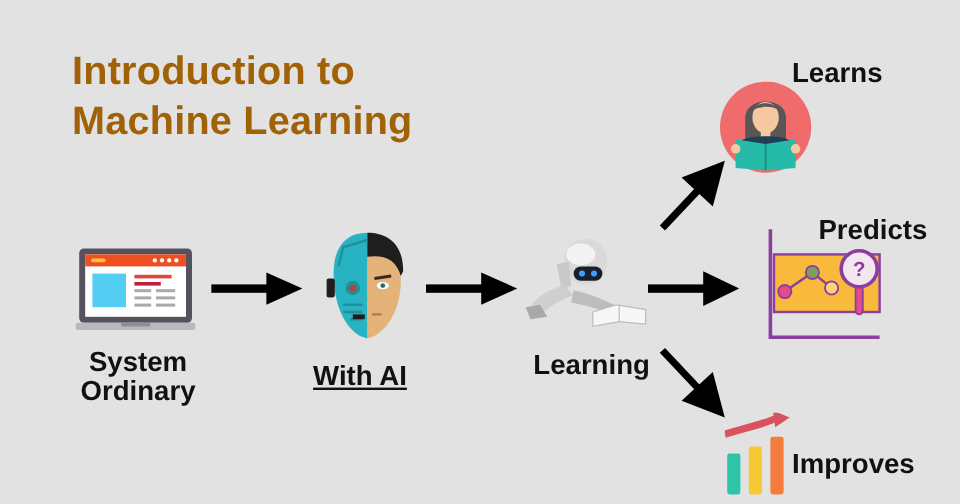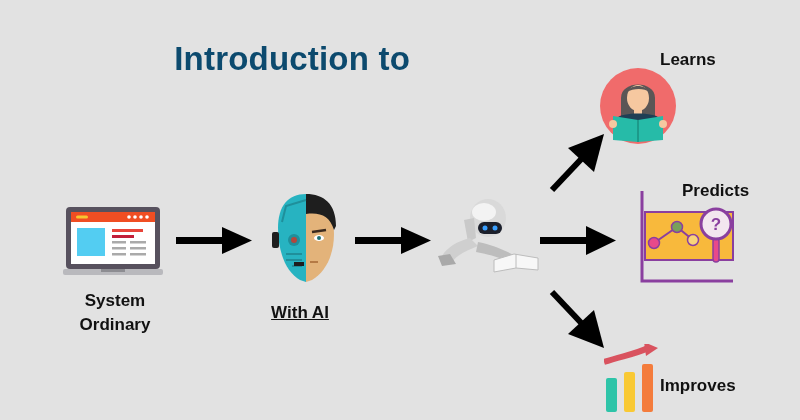--- a/index.html
+++ b/index.html
@@ -4,41 +4,42 @@
 <style>
   html, body { margin:0; padding:0; }
   body {
     width:800px; height:420px; overflow:hidden;
     background:#e2e2e2;
     font-family:"Liberation Sans", "DejaVu Sans", sans-serif;
     position:relative;
   }
   .abs { position:absolute; }
   .title {
-    left:60px; top:38px; width:350px; text-align:right;
-    font-weight:bold; font-size:33px; line-height:42px; color:#0c4a6e;
+    left:60px; top:38px; width:350px; text-align:left;
+    font-weight:bold; font-size:33px; line-height:42px; color:#a16207;
     letter-spacing:0.2px;
   }
   .label {
-    font-weight:bold; font-size:17px; line-height:24px; color:#111;
+    font-weight:bold; font-size:23px; line-height:24px; color:#111;
     text-align:center;
   }
   .lbl-ordinary { left:40px; top:289px; width:150px; }
   .lbl-withai { left:225px; top:301px; width:150px;text-decoration:underline; }
   .lbl-ml { left:418px; top:292px; width:150px; }
   .lbl-learns { left:660px; top:48px; text-align:left; }
   .lbl-predicts { left:682px; top:179px; text-align:center; }
   .lbl-improves { left:660px; top:374px; text-align:center; }
   svg { display:block; }
 </style>
 </head>
 <body>
 
 <div class="abs title">
   <div>Introduction to</div>
+  <div>Machine Learning</div>
 </div>
 
 <div class="abs" style="left:63px;top:203px;">
   <svg width="100" height="76" viewBox="0 0 100 76">
     <rect x="3" y="4" width="94" height="62" rx="4" fill="#57515e"></rect>
     <rect x="8" y="9" width="84" height="52" fill="#ffffff"></rect>
     <rect x="8" y="9" width="84" height="10" fill="#f04e23"></rect>
     <rect x="13" y="12.5" width="12" height="3" rx="1.5" fill="#f7c531"></rect>
     <circle cx="66" cy="14" r="1.8" fill="#fff"></circle>
     <circle cx="72" cy="14" r="1.8" fill="#fff"></circle>
@@ -108,20 +109,21 @@
     <circle cx="61" cy="30" r="2.5" fill="#3aa0ff"></circle>
     <path d="M30 22 L40 20 L42 40 L34 44 Z" fill="#c9c9c9"></path>
     <path d="M36 40 C20 44 10 52 6 62 L18 64 C24 56 34 52 44 48 Z" fill="#cfcfcf"></path>
     <path d="M44 44 C56 46 70 52 82 58 L78 64 C66 60 54 56 42 54 Z" fill="#bdbdbd"></path>
     <path d="M4 58 L16 56 L22 66 L8 68 Z" fill="#a9a9a9"></path>
     <path d="M60 62 L80 56 L104 60 L104 72 L82 70 L60 74 Z" fill="#f7f7f7" stroke="#bcbcbc" stroke-width="1"></path>
     <path d="M82 56 L82 70" stroke="#bcbcbc" stroke-width="1"></path>
   </svg>
 </div>
 <div class="abs label lbl-ml">
+  <div>Learning</div>
 </div>
 
 <div class="abs" style="left:548px;top:130px;">
   <svg width="60" height="64" viewBox="0 0 60 64">
     <line x1="4" y1="60" x2="38" y2="24" stroke="#000" stroke-width="6"></line>
     <polygon points="20,18 56,4 46,42" fill="#000"></polygon>
   </svg>
 </div>
 <div class="abs" style="left:540px;top:224px;">
   <svg width="76" height="32" viewBox="0 0 76 32">

